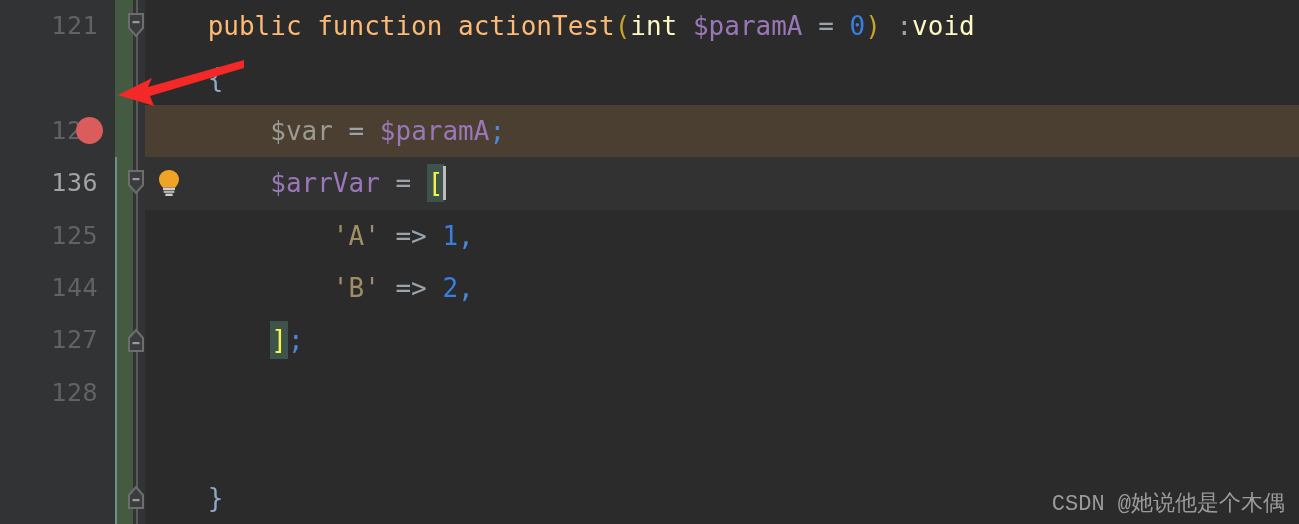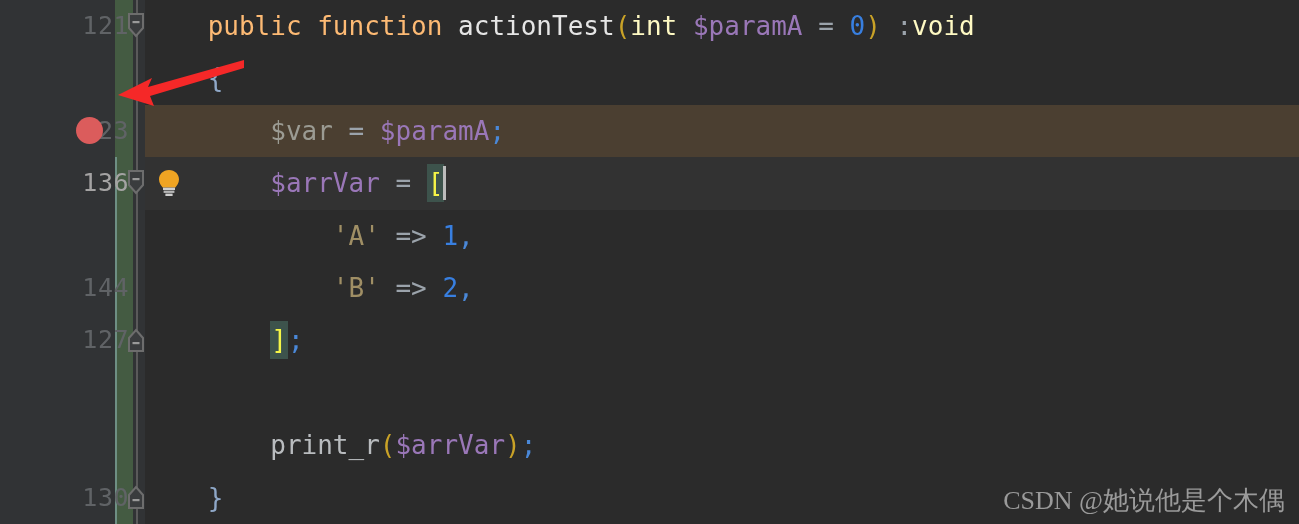--- a/index.html
+++ b/index.html
@@ -86,21 +86,20 @@
   .lineno {
     position: absolute;
     left: 0;
     width: 98px;
     text-align: right;
     font-size: 25px;
     color: #606366;
     letter-spacing: 0.5px;
     line-height: 52.4px;
     height: 52.4px;
-    padding-left: 31px;
   }
   .lineno.active { color: #a4a3a3; }
 
   
   .breakpoint {
     position: absolute;
     width: 27px;
     height: 27px;
     border-radius: 50%;
     background: #db5c5c;
@@ -132,21 +131,21 @@
     top: 0;
     height: 52.4px;
     line-height: 52.4px;
     font-size: 26px;
     white-space: pre;
     letter-spacing: 0px;
   }
 
   
   .kw       { color: #fdba74; }
-  .fn       { color: #e5e5e5; }
+  .fn       { color: #fdba74; }
   .type     { color: #fef9c3; }
   .var      { color: #9a77b8; }
   .plainvar { color: #9b9b93; }
   .op       { color: #9ba3ab; }
   .num      { color: #387fe0; }
   .paren    { color: #c9a227; }
   .str      { color: #a08f65; }
   .semi     { color: #4a88d8; }
   .ident    { color: #b9bcbf; }
   .brace-b  { color: #8fa8c8; }
@@ -174,22 +173,22 @@
     width: 126px;
     height: 48px;
     pointer-events: none;
   }
 
   
   .watermark {
     position: absolute;
     right: 14px;
     bottom: 6px;
-    font-family: Liberation Serif, serif;
-    font-size: 26px;
+    font-family: Liberation Mono, monospace;
+    font-size: 22px;
     color: #9a9a9a;
   }
 </style>
 </head>
 <body>
 
 <div id="editor">
 
   <div class="gutter"></div>
   <div class="vcs-strip"></div>
@@ -233,49 +232,49 @@
             <path d="M13 2 C19 2 23 6.3 23 11.4 C23 15 20.7 17.5 19.3 19.4 L6.7 19.4 C5.3 17.5 3 15 3 11.4 C3 6.3 7 2 13 2 Z" fill="#efa423"></path>
             <rect x="7" y="19.6" width="12" height="2.4" fill="#cfcfcf"></rect>
             <rect x="7.6" y="22.6" width="10.8" height="2.3" fill="#b7b7b7"></rect>
             <rect x="9.4" y="25.6" width="7.2" height="2.4" fill="#cfcfcf"></rect>
           </svg>
         </div>
         <div class="code"><span>        </span><span class="var">$arrVar</span><span class="op"> = </span><span class="bracket-hl">[</span><span class="caret"></span></div>
       </div>
       <div class="row" style="top: 209.6px;">
         <div class="row-bg"></div>
+        <div class="lineno">125</div>
         <div class="code"><span>            </span><span class="str">'A'</span><span class="op"> =&gt; </span><span class="num">1</span><span class="semi">,</span></div>
       </div>
       <div class="row" style="top: 262px;">
         <div class="row-bg"></div>
         <div class="lineno">144</div>
         <div class="code"><span>            </span><span class="str">'B'</span><span class="op"> =&gt; </span><span class="num">2</span><span class="semi">,</span></div>
       </div>
       <div class="row" style="top: 314.4px;">
         <div class="row-bg"></div>
         <div class="lineno">127</div>
         <div class="fold-marker" style="top: 11.2px;">
           <svg viewBox="0 0 28 30" xmlns="http://www.w3.org/2000/svg">
             <path d="M14 4 L21 12 V25 H7 V12 Z" fill="#3a3c3e" stroke="#6d6d6d" stroke-width="2"></path>
             <rect x="10.5" y="16" width="7" height="2.2" fill="#9a9a9a"></rect>
           </svg>
         </div>
         <div class="code"><span>        </span><span class="bracket-hl">]</span><span class="semi">;</span></div>
       </div>
       <div class="row" style="top: 366.8px;">
         <div class="row-bg"></div>
+        <div class="lineno">128</div>
         <div class="code"></div>
       </div>
       <div class="row" style="top: 419.2px;">
         <div class="row-bg"></div>
-        <div class="code"><span>        </span><span class="ident">print_r</span><span class="paren">(</span><span class="var">$arrVar</span><span class="paren">)</span><span class="semi">;</span></div>
       </div>
       <div class="row" style="top: 471.6px;">
         <div class="row-bg"></div>
-        <div class="lineno">130</div>
         <div class="fold-marker" style="top: 11.2px;">
           <svg viewBox="0 0 28 30" xmlns="http://www.w3.org/2000/svg">
             <path d="M14 4 L21 12 V25 H7 V12 Z" fill="#3a3c3e" stroke="#6d6d6d" stroke-width="2"></path>
             <rect x="10.5" y="16" width="7" height="2.2" fill="#9a9a9a"></rect>
           </svg>
         </div>
         <div class="code"><span>    </span><span class="brace-b">}</span></div>
       </div>
     </div>
 

